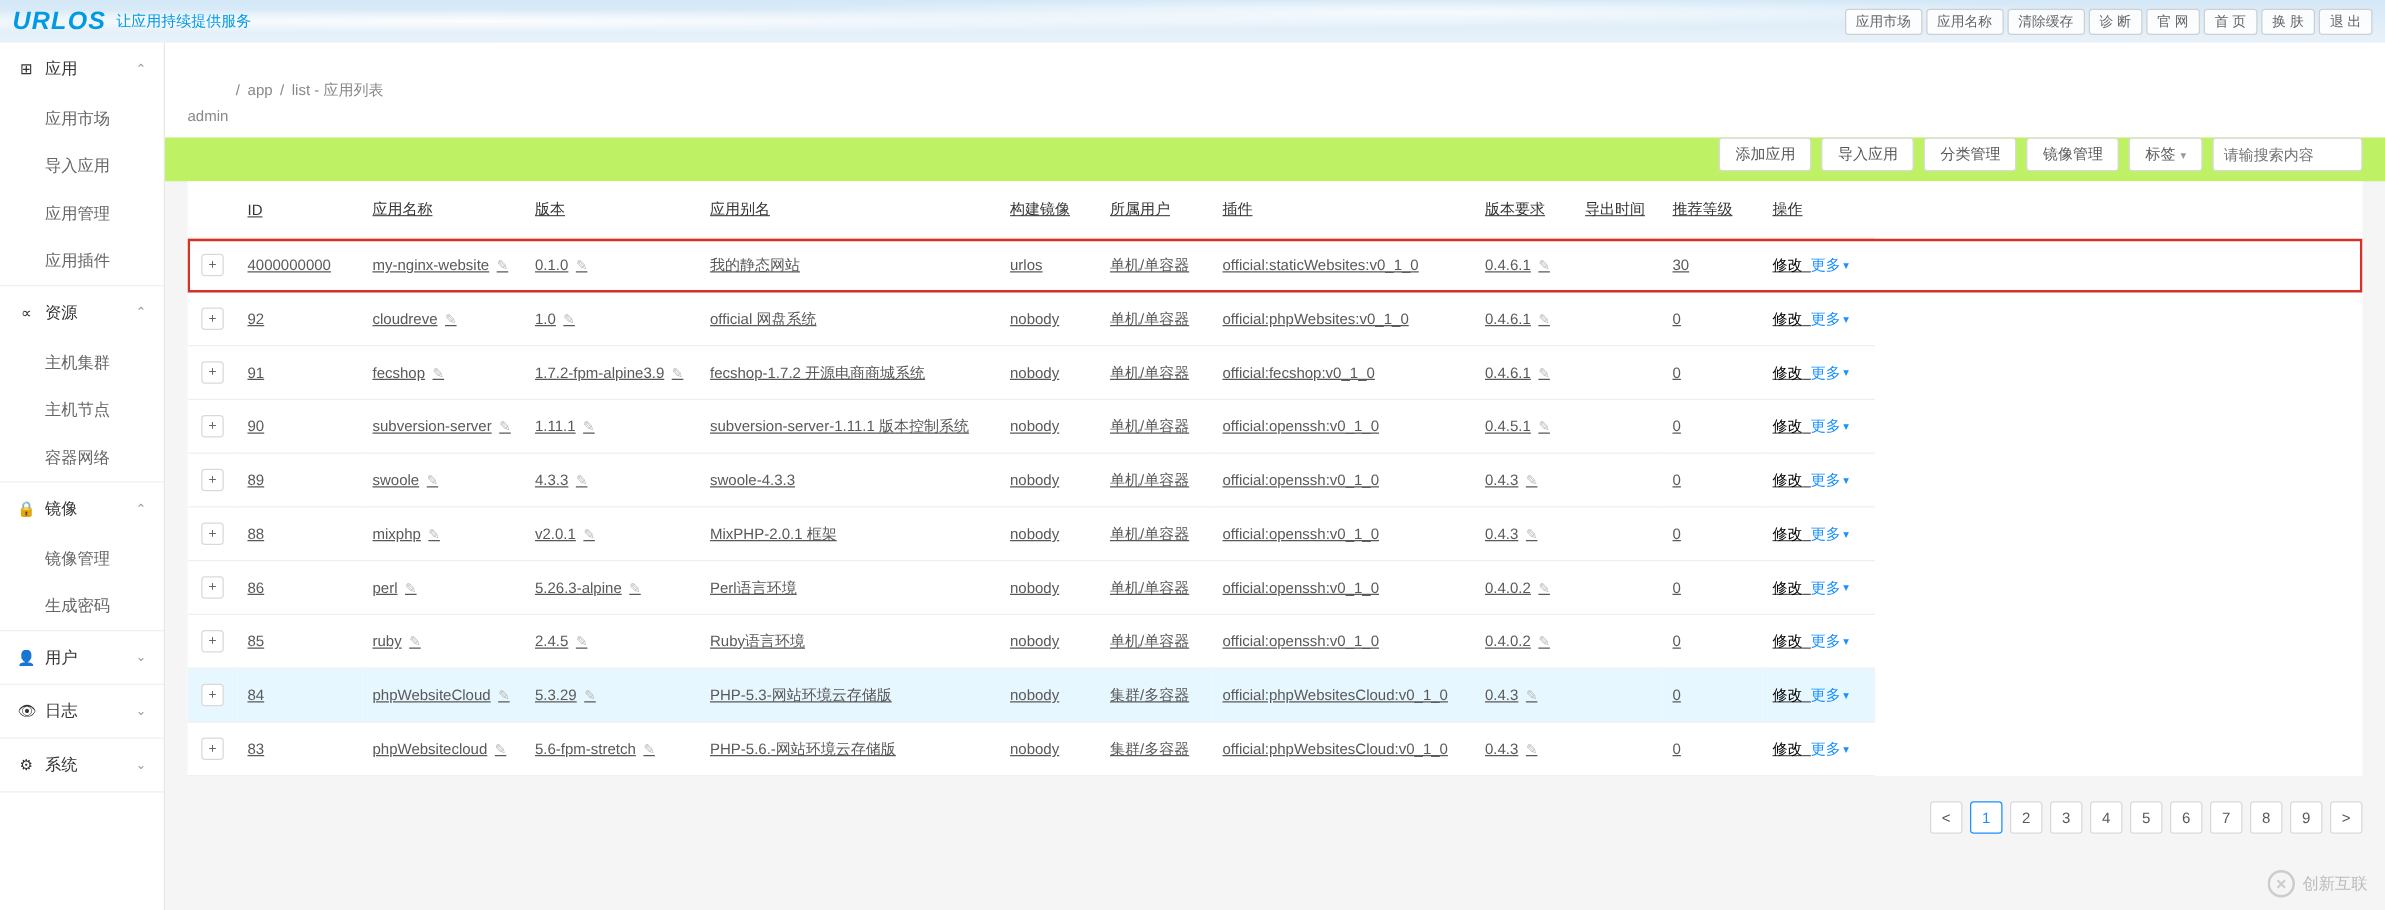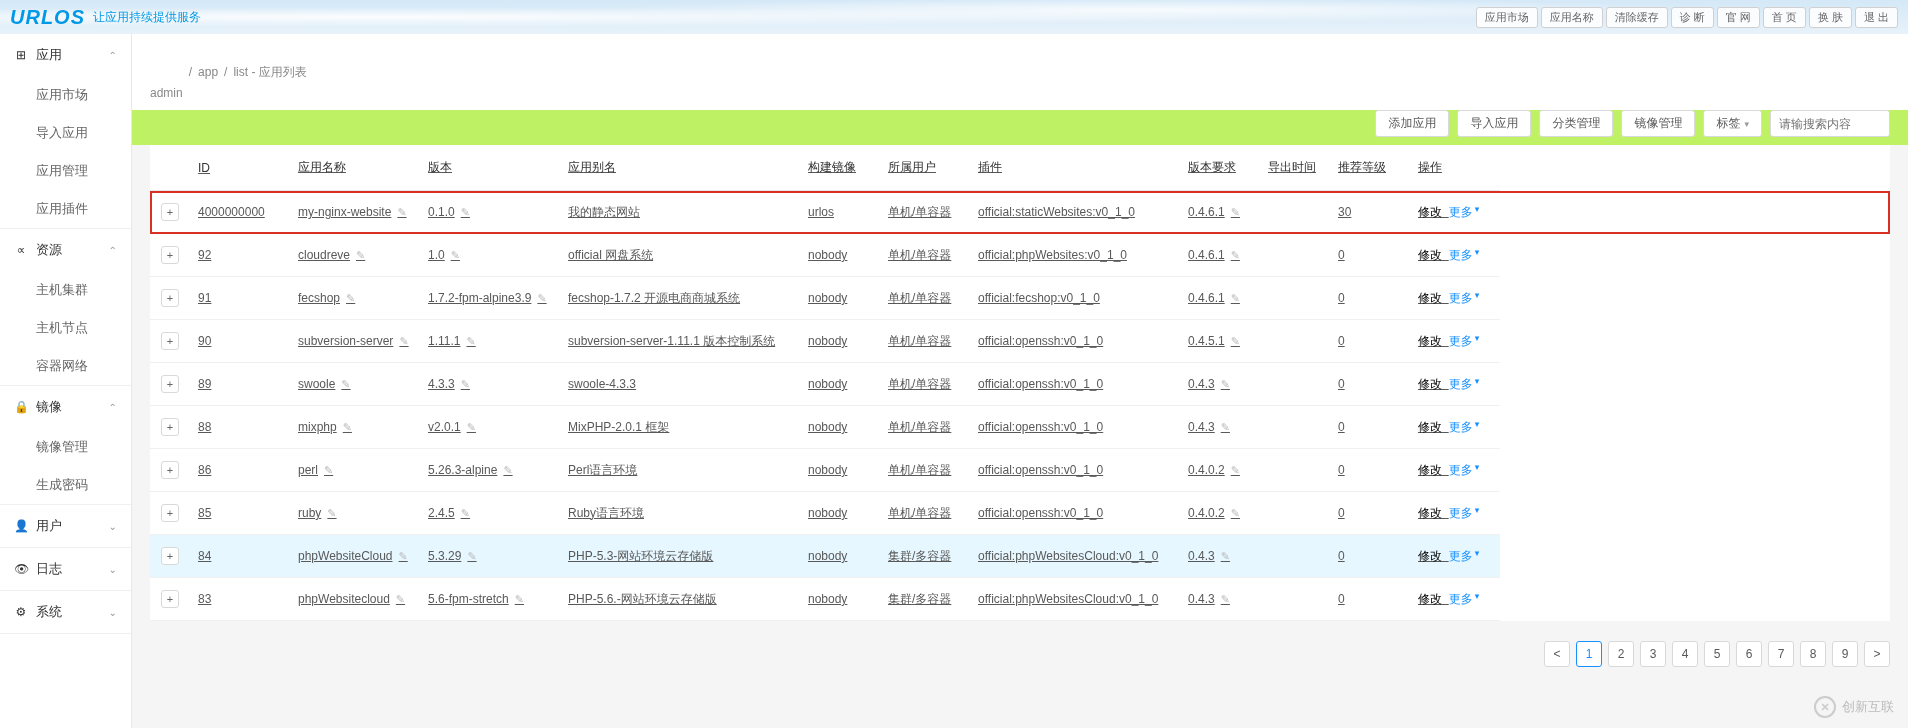--- a/index.html
+++ b/index.html
@@ -23,21 +23,21 @@
 .tool-btn { background: #fff; border: 1px solid #d9d9d9; border-radius: 3px; padding: 4px 12px; font-size: 12px; color: #595959; cursor: pointer; display: flex; align-items: center; gap: 4px; }
 .search-in { margin-left: auto; border: 1px solid #d9d9d9; border-radius: 3px; padding: 4px 8px; font-size: 12px; width: 120px; }
 .table-wrap { margin: 0 18px 10px; background: #fff; overflow-x: auto; }
 table { width: 100%; border-collapse: collapse; font-size: 12px; text-decoration: underline; }
 thead th { text-align: left; font-weight: normal; padding: 14px 8px; border-bottom: 1px solid #e8e8e8; color: #333; }
 tbody td { padding: 12px 8px; border-bottom: 1px solid #f0f0f0; color: #595959; }
 tbody tr.hl { background: #e6f7ff; }
 .expand-btn { width: 18px; height: 18px; border: 1px solid #d9d9d9; border-radius: 3px; background: #fff; display: inline-flex; align-items: center; justify-content: center; font-size: 11px; cursor: pointer; color: #666; }
 .pen { color: #bbb; margin-left: 6px; cursor: pointer; font-size: 11px; }
 .link { color: #000000; cursor: pointer; }
-.more { color: #1890ff; cursor: pointer; display: inline-flex; gap: 2px; }
+.more { color: #1890ff; cursor: pointer; display: inline-flex; align-items: center; gap: 2px; }
 .pager { margin: 10px 18px; display: flex; justify-content: flex-end; gap: 6px; align-items: center; }
 .pg { min-width: 26px; height: 26px; border: 1px solid #d9d9d9; border-radius: 3px; background: #fff; display: inline-flex; align-items: center; justify-content: center; font-size: 12px; cursor: pointer; color: #595959; }
 .pg.active { border-color: #1890ff; color: #1890ff; }
 .watermark { position: fixed; right: 14px; bottom: 10px; display: flex; align-items: center; gap: 6px; color: #bbb; font-size: 13px; pointer-events: none; }
 .wm-circ { width: 22px; height: 22px; border: 2px solid #ccc; border-radius: 50%; display: flex; align-items: center; justify-content: center; font-weight: bold; color: #ccc; font-size: 11px; }
 th:nth-child(1),td:nth-child(1){width:40px;text-align:center}
 th:nth-child(2),td:nth-child(2){width:100px}
 th:nth-child(3),td:nth-child(3){width:130px}
 th:nth-child(4),td:nth-child(4){width:140px}
 th:nth-child(5),td:nth-child(5){width:240px}

